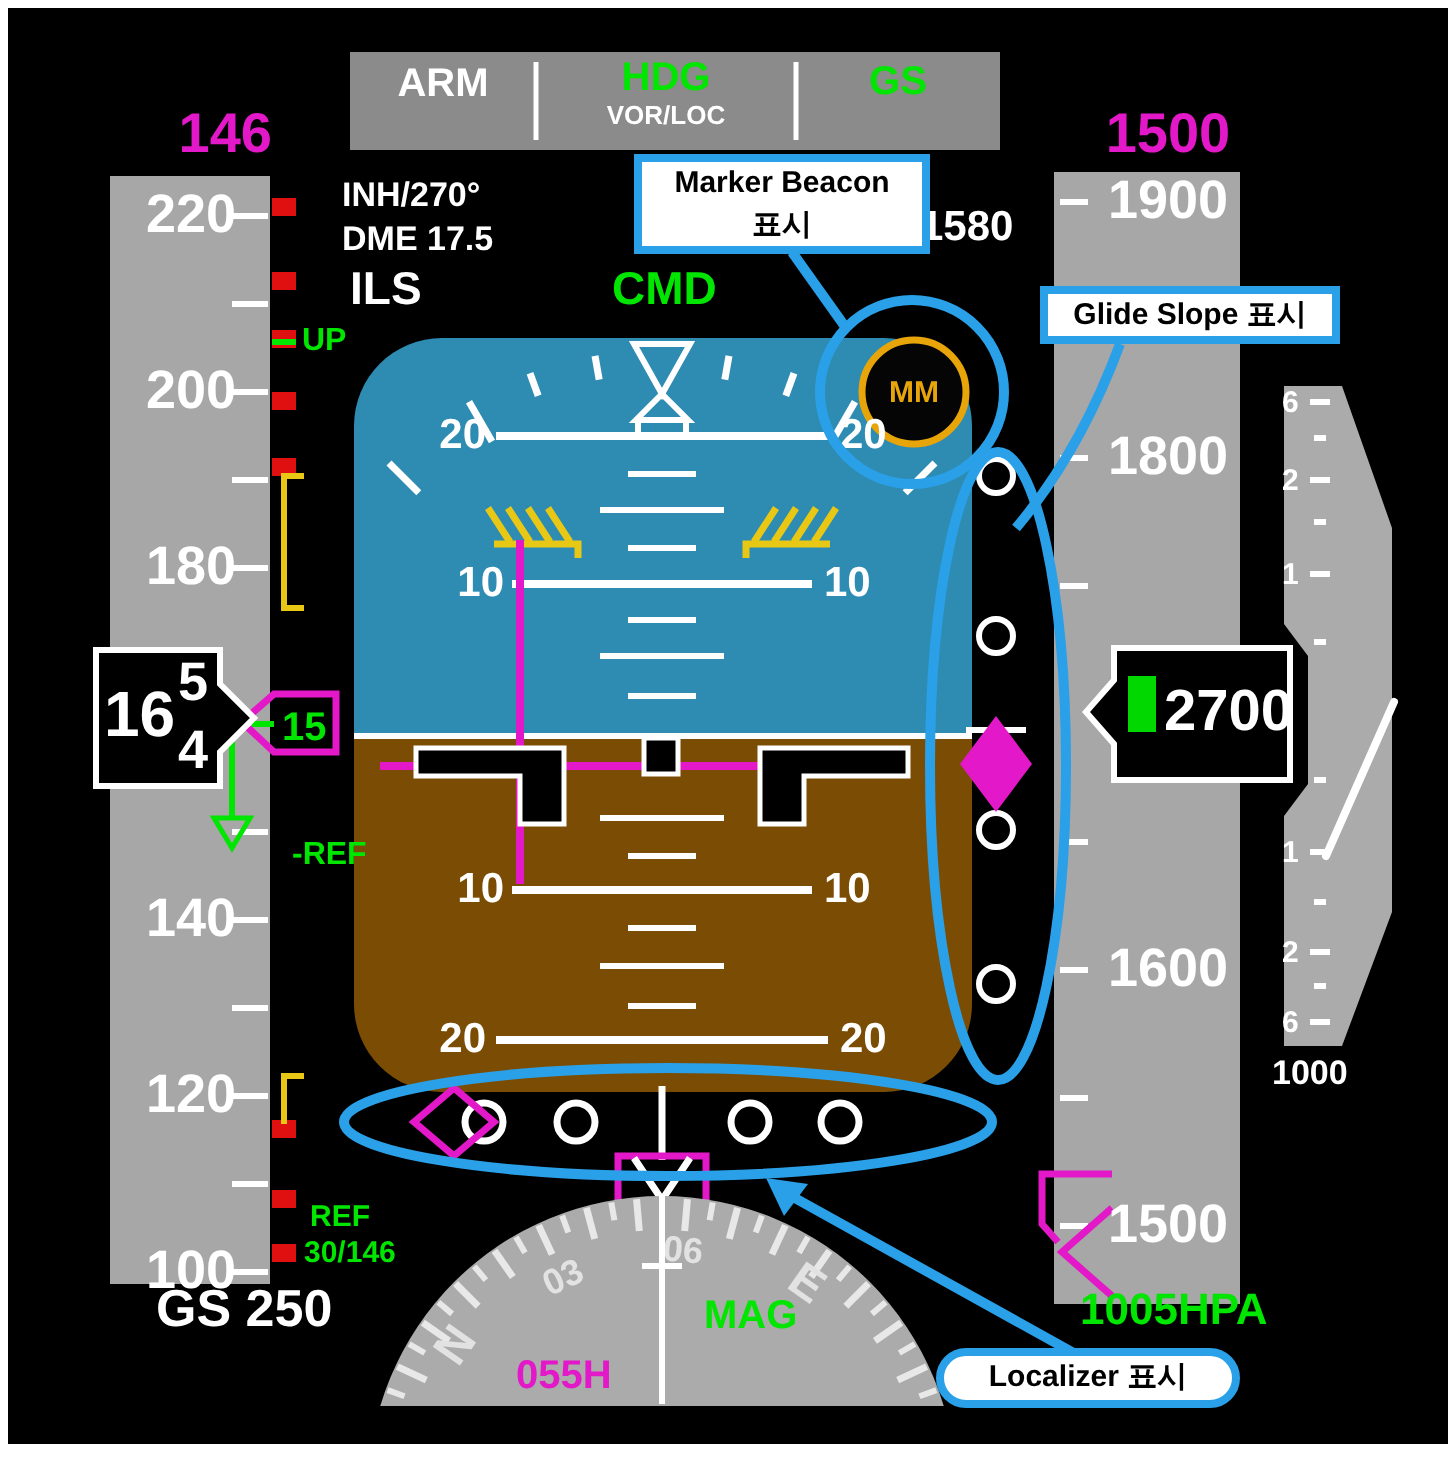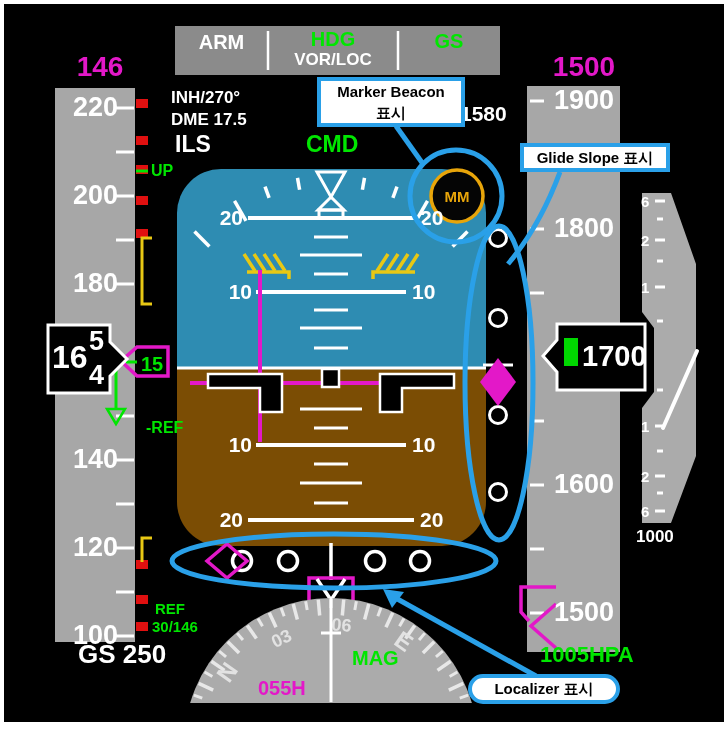--- a/index.html
+++ b/index.html
@@ -242,24 +242,24 @@
   <path d="M48,325 H110 V342 L127,359 L110,376 V393 H48 Z" fill="#000" stroke="#fff" stroke-width="3"></path>
 
   <path d="M645,324 H557 V340 L543,356 L557,372 V390 H645 Z" fill="#000" stroke="#fff" stroke-width="3"></path>
   <rect x="564" y="338" width="14" height="28" fill="#00D800"></rect>
 
   <path d="M556,587 L521,587 L521,612 L529,621 M556,604 L531,626 L556,648" fill="none" stroke="#E318C8" stroke-width="3.5"></path>
 </svg>
 
 <div class="t ctr" style="left:175px;top:32px;width:93px;font-size:20px;">ARM</div>
 <div class="t ctr grn" style="left:268px;top:29px;width:130px;font-size:20px;text-align:center;">HDG</div>
-<div class="t ctr" style="left:268px;top:51px;width:130px;font-size:17px;">VOR/LOC</div>
+<div class="t ctr" style="left:268px;top:51px;width:130px;font-size:13px;">VOR/LOC</div>
 <div class="t ctr grn" style="left:398px;top:31px;width:102px;font-size:20px;">GS</div>
 
-<div class="t ctr mag" style="left:64px;top:53px;width:72px;font-size:28px;">146</div>
+<div class="t ctr mag" style="left:64px;top:53px;width:72px;font-size:28px;text-align:right;">146</div>
 <div class="t ctr mag" style="left:542px;top:53px;width:84px;font-size:28px;">1500</div>
 
 <div class="t" style="left:171px;top:89px;font-size:17px;">INH/270°</div>
 <div class="t" style="left:171px;top:111px;font-size:17px;">DME 17.5</div>
 <div class="t" style="left:175px;top:133px;font-size:23px;">ILS</div>
 <div class="t grn" style="left:306px;top:133px;font-size:23px;">CMD</div>
 <div class="t" style="left:460px;top:103px;font-size:21px;">1580</div>
 
 <div class="t rgt" style="left:52px;top:94px;width:66px;font-size:27px;">220</div>
 <div class="t rgt" style="left:52px;top:182px;width:66px;font-size:27px;">200</div>
@@ -287,21 +287,21 @@
 <div class="t" style="left:412px;top:434px;font-size:21px;">10</div>
 <div class="t rgt" style="left:205px;top:509px;width:38px;font-size:21px;">20</div>
 <div class="t" style="left:420px;top:509px;font-size:21px;">20</div>
 
 <div class="t ctr amb" style="left:441px;top:189px;width:32px;font-size:15px;">MM</div>
 
 <div class="t ctr" style="left:549px;top:87px;width:70px;font-size:27px;">1900</div>
 <div class="t ctr" style="left:549px;top:215px;width:70px;font-size:27px;">1800</div>
 <div class="t ctr" style="left:549px;top:471px;width:70px;font-size:27px;">1600</div>
 <div class="t ctr" style="left:549px;top:599px;width:70px;font-size:27px;">1500</div>
-<div class="t" style="left:582px;top:342px;font-size:29px;">1700</div>
+<div class="t" style="left:582px;top:342px;font-size:29px;">2700</div>
 <div class="t grn" style="left:540px;top:644px;font-size:22px;">1005HPA</div>
 
 <div class="t" style="left:641px;top:194px;font-size:15px;">6</div>
 <div class="t" style="left:641px;top:233px;font-size:15px;">2</div>
 <div class="t" style="left:641px;top:280px;font-size:15px;">1</div>
 <div class="t" style="left:641px;top:419px;font-size:15px;">1</div>
 <div class="t" style="left:641px;top:469px;font-size:15px;">2</div>
 <div class="t" style="left:641px;top:504px;font-size:15px;">6</div>
 <div class="t" style="left:636px;top:528px;font-size:17px;">1000</div>
 

